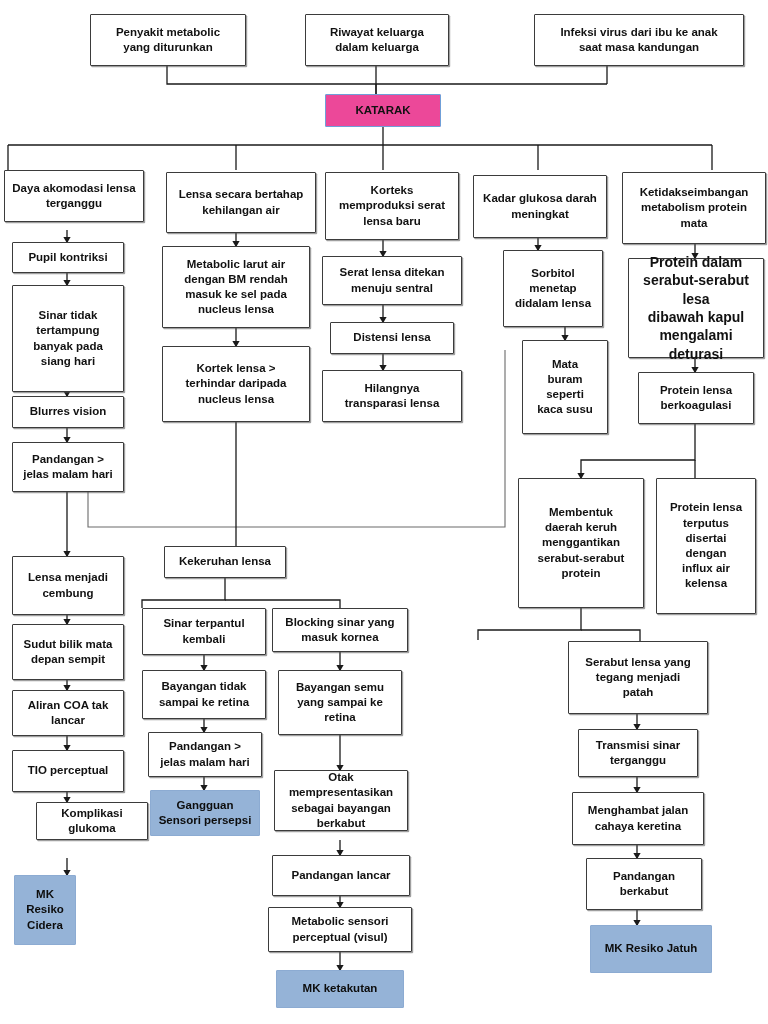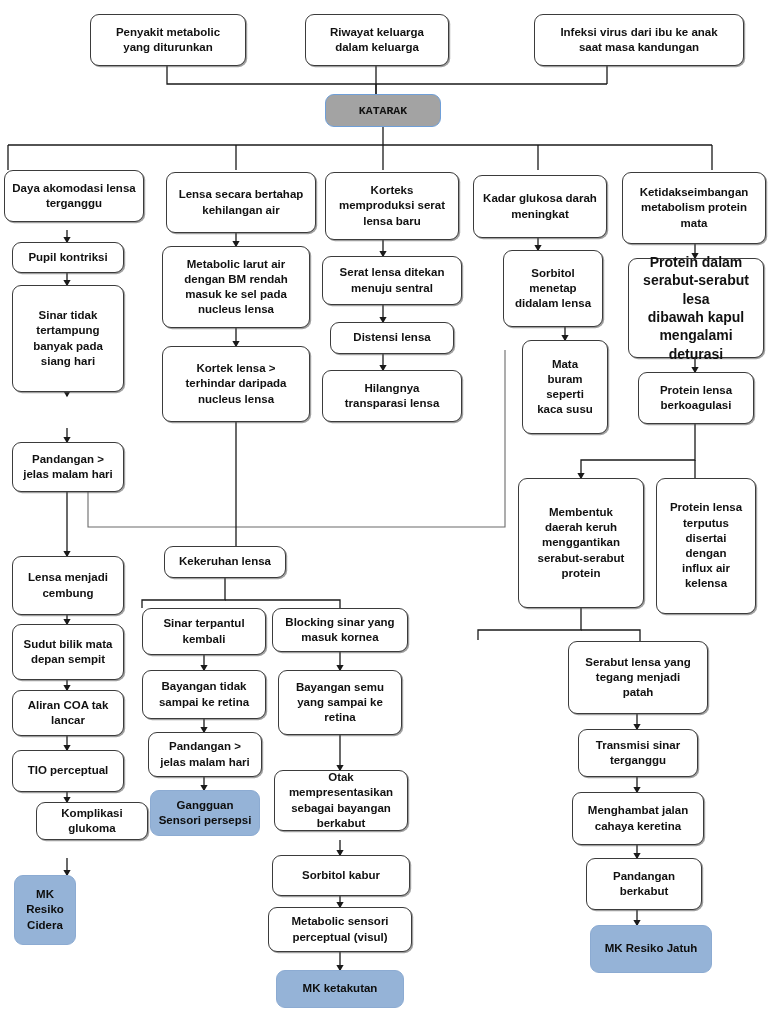--- a/index.html
+++ b/index.html
@@ -18,45 +18,44 @@
   svg.edges{
     position:absolute;
     left:0; top:0;
     width:768px; height:1024px;
     pointer-events:none;
   }
   .node{
     position:absolute;
     box-sizing:border-box;
     border:1.4px solid #3b3b3b;
-    border-radius:9px;
+    border-radius:1px;
     background:#ffffff;
     display:flex;
     align-items:center;
     justify-content:center;
     text-align:center;
     color:#111111;
     font-weight:bold;
     font-size:11.5px;
     line-height:1.32;
     padding:10px 4px;
     box-shadow:1.2px 1.2px 0 rgba(80,80,80,0.55);
     white-space:pre-line;
   }
   .node.accent{
     background:#95b3d7;
     border:1px solid #8cabd2;
     box-shadow:none;
     color:#0d0d0d;
   }
   .node.outline-blue{
-    background:#a3a3a3;
+    background:#ec4899;
     border:1.4px solid #6f9fd8;
     box-shadow:none;
-    font-family:Liberation Mono, monospace;
   }
   .node.sm{ font-size:14px; }
 </style>
 </head>
 <body>
 
 <div id="canvas">
 
   <svg class="edges" viewBox="0 0 768 1024">
     <defs>
@@ -140,20 +139,21 @@
 
   <div class="node outline-blue" style="left:325px;top:94px;width:116px;height:33px;">KATARAK</div>
 
   <div class="node" style="left:4px;top:170px;width:140px;height:52px;">Daya akomodasi lensa
 terganggu</div>
   <div class="node" style="left:12px;top:242px;width:112px;height:31px;">Pupil kontriksi</div>
   <div class="node" style="left:12px;top:285px;width:112px;height:107px;">Sinar tidak
 tertampung
 banyak pada
 siang hari</div>
+  <div class="node" style="left:12px;top:396px;width:112px;height:32px;">Blurres vision</div>
   <div class="node" style="left:12px;top:442px;width:112px;height:50px;">Pandangan &gt;
 jelas malam hari</div>
   <div class="node" style="left:12px;top:556px;width:112px;height:59px;">Lensa menjadi
 cembung</div>
   <div class="node" style="left:12px;top:624px;width:112px;height:56px;">Sudut bilik mata
 depan sempit</div>
   <div class="node" style="left:12px;top:690px;width:112px;height:46px;">Aliran COA tak
 lancar</div>
   <div class="node" style="left:12px;top:750px;width:112px;height:42px;">TIO perceptual</div>
   <div class="node" style="left:24px;top:802px;width:112px;height:38px;margin-left:12px;">Komplikasi
@@ -233,18 +233,18 @@
 yang sampai ke
 retina</div>
   <div class="node" style="left:148px;top:732px;width:114px;height:45px;">Pandangan &gt;
 jelas malam hari</div>
   <div class="node accent" style="left:150px;top:790px;width:110px;height:46px;">Gangguan
 Sensori persepsi</div>
   <div class="node" style="left:274px;top:770px;width:134px;height:61px;">Otak
 mempresentasikan
 sebagai bayangan
 berkabut</div>
-  <div class="node" style="left:272px;top:855px;width:138px;height:41px;">Sorbitol kabur</div>
+  <div class="node" style="left:272px;top:855px;width:138px;height:41px;">Pandangan lancar</div>
   <div class="node" style="left:268px;top:907px;width:144px;height:45px;">Metabolic sensori
 perceptual (visul)</div>
   <div class="node accent" style="left:276px;top:970px;width:128px;height:38px;">MK ketakutan</div>
 
 </div>
 
 </body></html>

